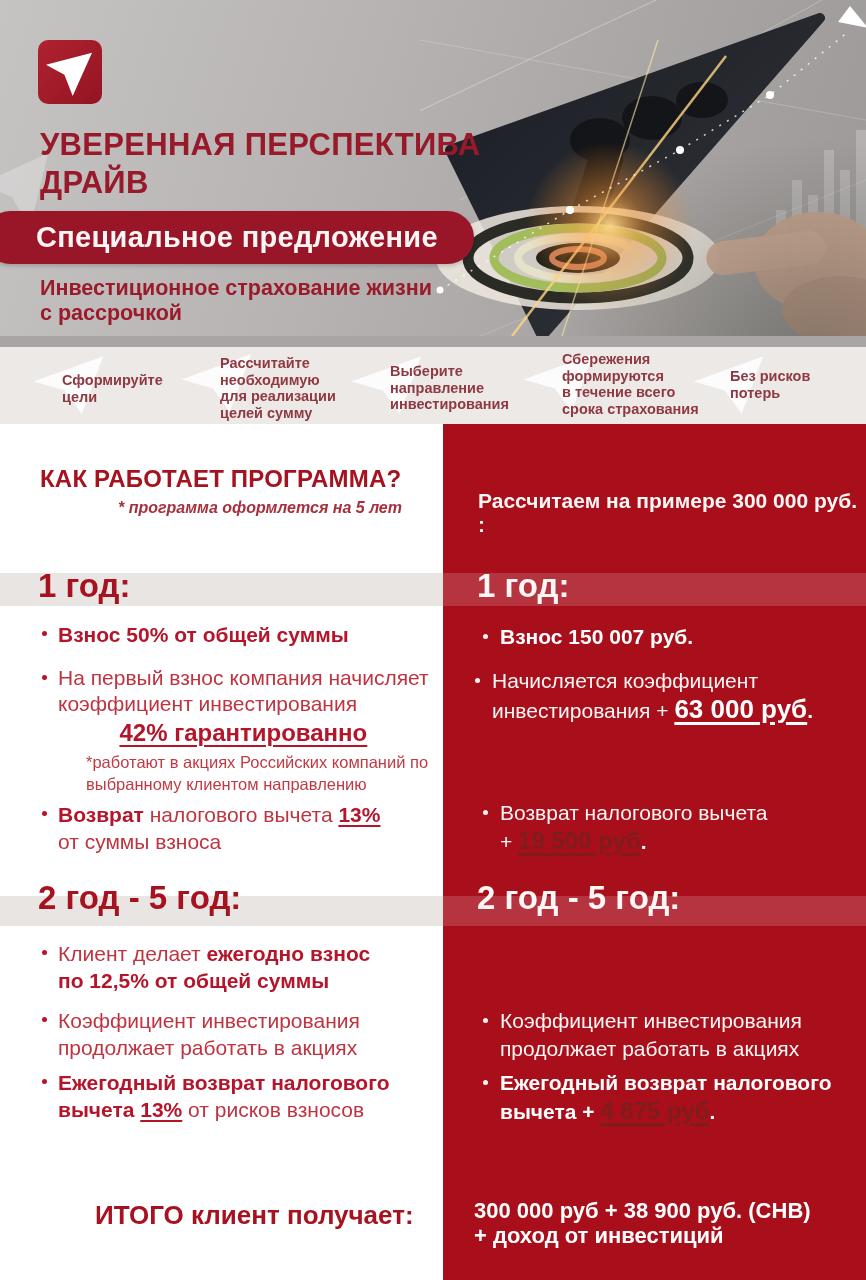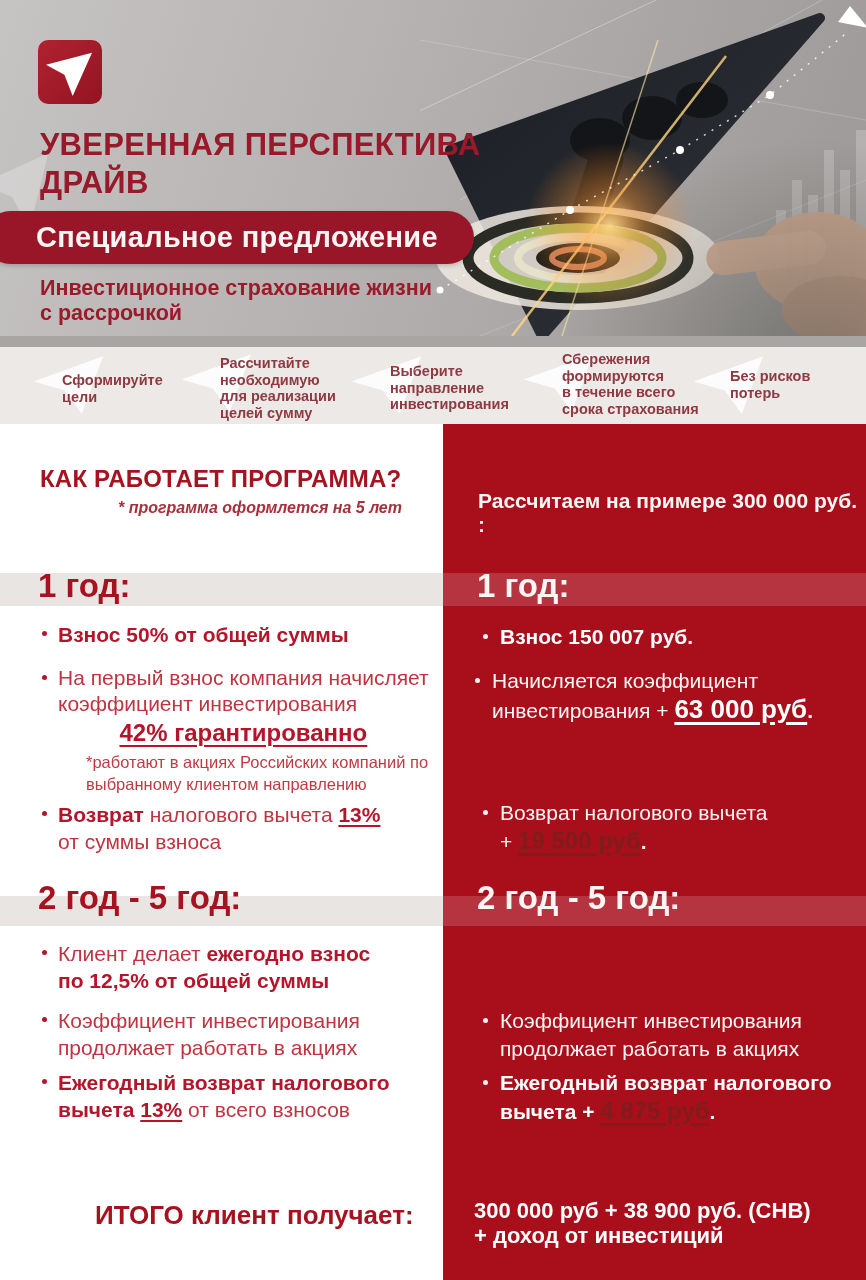--- a/index.html
+++ b/index.html
@@ -242,21 +242,21 @@
 
   <div class="year-label yl-l2">2 год - 5 год:</div>
 
   <div class="bullet lb4 pre"><span class="dot"></span><span>Клиент делает </span><strong>ежегодно взнос
 по 12,5% от общей суммы</strong></div>
 
   <div class="bullet lb5 pre"><span class="dot"></span><span>Коэффициент инвестирования
 продолжает работать в акциях</span></div>
 
   <div class="bullet lb6 pre"><span class="dot"></span><strong>Ежегодный возврат налогового
-вычета </strong><span class="u">13%</span><span> от всего взносов</span></div>
+вычета </strong><span class="u">13%</span><span> от рисков взносов</span></div>
 
   <div class="r-heading">Рассчитаем на примере 300 000 руб. :</div>
   <div class="year-label white yl-r1">1 год:</div>
 
   <div class="rbullet rb1"><span class="dot"></span><strong>Взнос 150 007 руб.</strong></div>
 
   <div class="rbullet rb2 pre"><span class="dot"></span><span>Начисляется коэффициент
 инвестирования + </span><span class="big-u">63 000 руб</span><strong>.</strong></div>
 
   <div class="rbullet rb3 pre"><span class="dot"></span><span>Возврат налогового вычета

